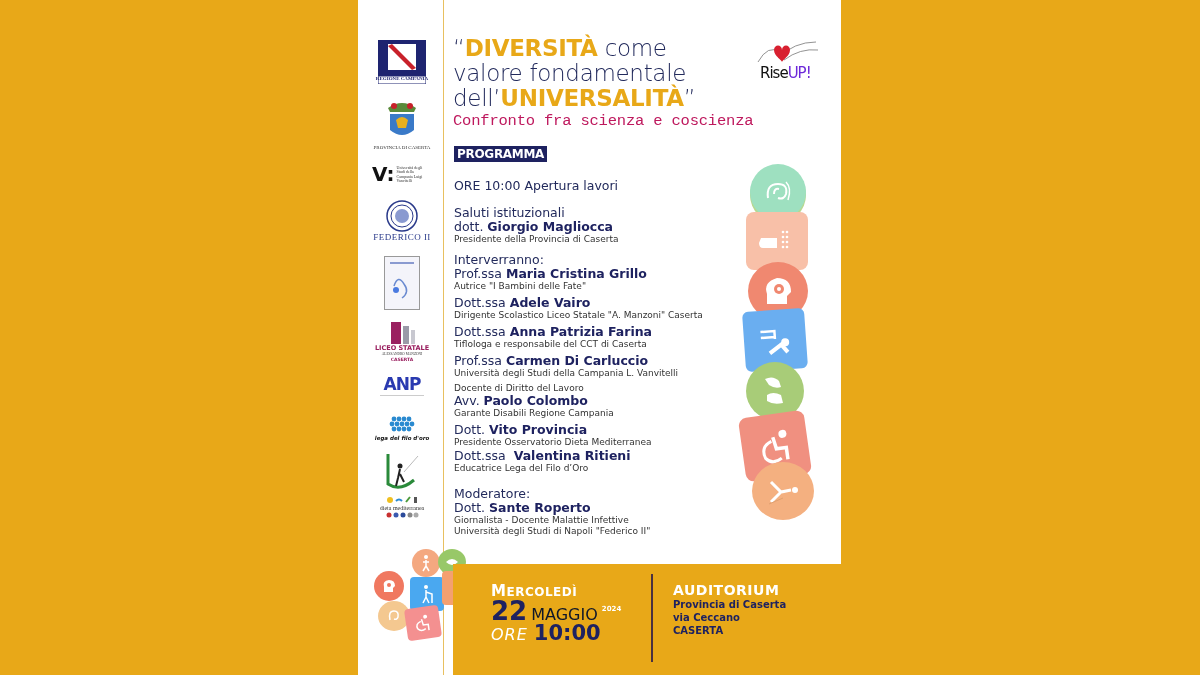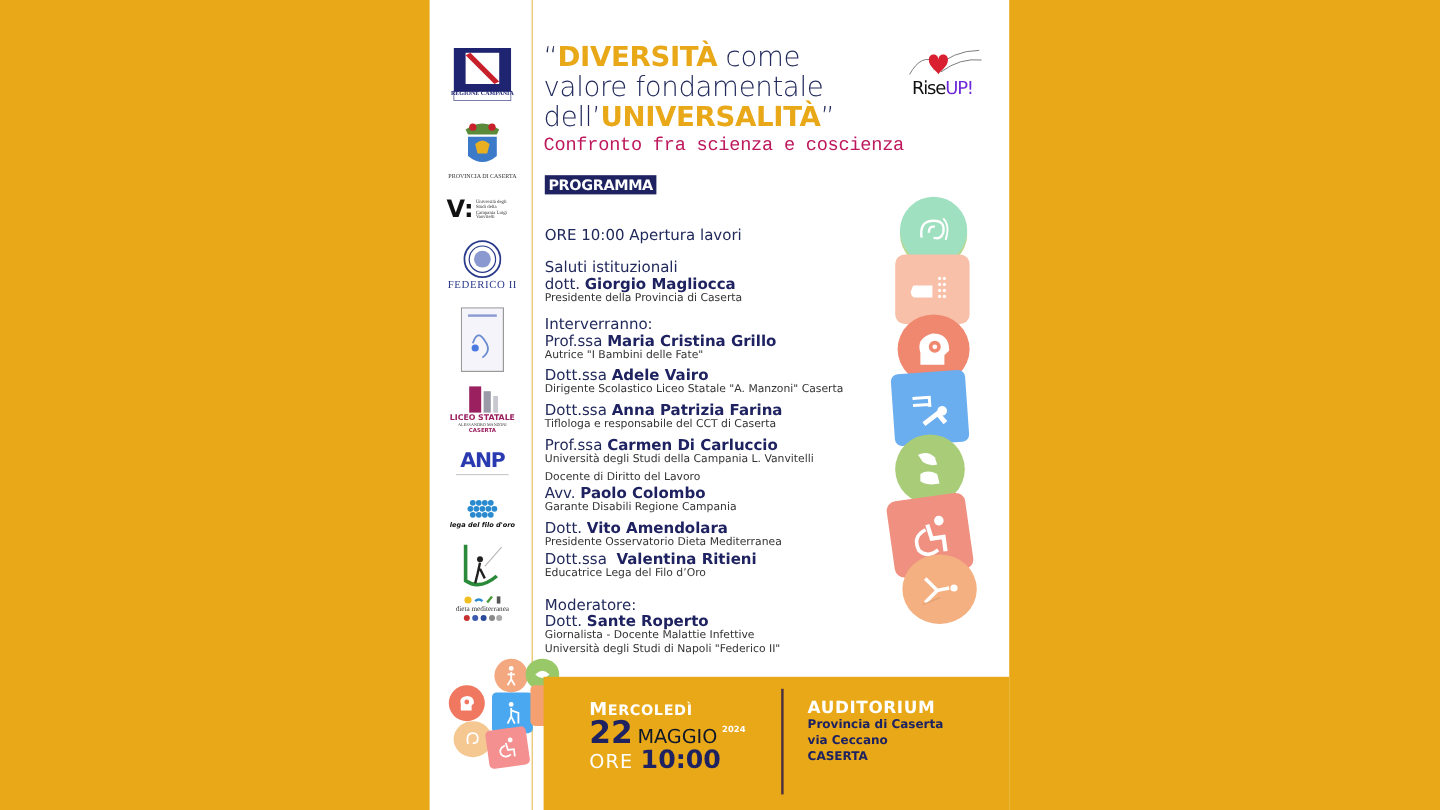--- a/index.html
+++ b/index.html
@@ -12,21 +12,21 @@
   .logo .cap { font-family: "Liberation Serif", serif; font-size: 5px; color: #333; text-align: center; line-height: 1.1; margin-top: 1px; }
 
   .title-block { position: absolute; left: 95px; top: 36px; width: 300px; color: #222a5c; }
   .title-line { font-family: "DejaVu Sans", sans-serif; font-size: 23px; line-height: 25px; letter-spacing: -0.3px; white-space: nowrap; font-weight: 300; }
   .hl { color: #E8A818; font-weight: bold; }
   .subtitle { font-family: Liberation Mono, monospace; font-size: 15.5px; color: #be185d; margin-top: 1px; white-space: nowrap; letter-spacing: -0.2px; }
   .prog { position: absolute; left: 96px; top: 146px; background: #1e2260; color: #fff; font-family: "DejaVu Sans", sans-serif; font-weight: bold; font-size: 12px; padding: 1px 3px; letter-spacing: -0.3px; }
 
   .riseup { position: absolute; left: 396px; top: 38px; width: 70px; height: 52px; }
 
-  .program { position: absolute; left: 96px; top: 188px; width: 300px; color: #222a5c; font-family: "DejaVu Sans", sans-serif; }
+  .program { position: absolute; left: 96px; top: 178px; width: 300px; color: #222a5c; font-family: "DejaVu Sans", sans-serif; }
   .p-open { font-size: 12.5px; margin-bottom: 12px; }
   .p-label { font-size: 12.5px; line-height: 15px; }
   .p-name { font-size: 12.5px; line-height: 14px; white-space: nowrap; }
   .p-name b { font-weight: bold; color: #1e2260; }
   .p-role { font-size: 9px; line-height: 11px; color: #333; white-space: nowrap; margin-bottom: 4px; }
   .gap { height: 8px; }
 
   .icons { position: absolute; left: 382px; top: 162px; width: 80px; height: 360px; }
   .ic { position: absolute; display: flex; align-items: center; justify-content: center; color: #fff; font-size: 26px; }
 
@@ -34,21 +34,21 @@
 
   .footer { position: absolute; left: 453px; top: 564px; width: 388px; height: 111px; background: #E8A818; }
   .f-left { position: absolute; left: 38px; top: 18px; color: #fff; font-family: "DejaVu Sans", sans-serif; }
   .f-day { font-size: 15px; font-weight: bold; letter-spacing: 0.5px; }
   .f-day .sc { font-size: 12px; }
   .f-date { display: flex; align-items: baseline; margin-top: -2px; }
   .f-num { font-size: 26px; font-weight: bold; color: #1e2260; line-height: 26px; }
   .f-month { font-size: 16px; color: #0f172a; margin-left: 4px; }
   .f-year { font-size: 7px; color: #fff; margin-left: 4px; position: relative; top: -9px; font-weight: bold; }
   .f-time { display: flex; align-items: baseline; margin-top: -3px; }
-  .f-ore { font-size: 16px; color: #fff; letter-spacing: 1px; }
+  .f-ore { font-size: 16px; color: #fff; letter-spacing: 1px; font-style: italic; }
   .f-hour { font-size: 21px; font-weight: bold; color: #1e2260; margin-left: 6px; }
   .f-divider { position: absolute; left: 198px; top: 10px; width: 2px; height: 88px; background: #4a3040; }
   .f-right { position: absolute; left: 220px; top: 18px; font-family: "DejaVu Sans", sans-serif; }
   .f-venue { font-size: 14px; font-weight: bold; color: #fff; letter-spacing: 0.5px; }
   .f-addr { font-size: 10px; font-weight: bold; color: #1e2260; line-height: 13px; }
 </style>
 </head>
 <body>
 
 <div class="poster">
@@ -205,21 +205,21 @@
     <div class="p-name"><span>Dott.ssa</span> <b>Anna Patrizia Farina</b></div>
     <div class="p-role">Tiflologa e responsabile del CCT di Caserta</div>
 
     <div class="p-name"><span>Prof.ssa</span> <b>Carmen Di Carluccio</b></div>
     <div class="p-role">Università degli Studi della Campania L. Vanvitelli</div>
     <div class="p-role" style="margin-bottom:0;">Docente di Diritto del Lavoro</div>
 
     <div class="p-name"><span>Avv.</span> <b>Paolo Colombo</b></div>
     <div class="p-role">Garante Disabili Regione Campania</div>
 
-    <div class="p-name"><span>Dott.</span> <b>Vito Amendolara</b></div>
+    <div class="p-name"><span>Dott.</span> <b>Vito Provincia</b></div>
     <div class="p-role" style="margin-bottom:1px;">Presidente Osservatorio Dieta Mediterranea</div>
 
     <div class="p-name"><span>Dott.ssa</span>&nbsp; <b>Valentina Ritieni</b></div>
     <div class="p-role">Educatrice Lega del Filo d’Oro</div>
 
     <div class="gap"></div>
     <div class="p-label">Moderatore:</div>
     <div class="p-name"><span>Dott.</span> <b>Sante Roperto</b></div>
     <div class="p-role" style="margin-bottom:0;">Giornalista - Docente Malattie Infettive</div>
     <div class="p-role">Università degli Studi di Napoli "Federico II"</div>

